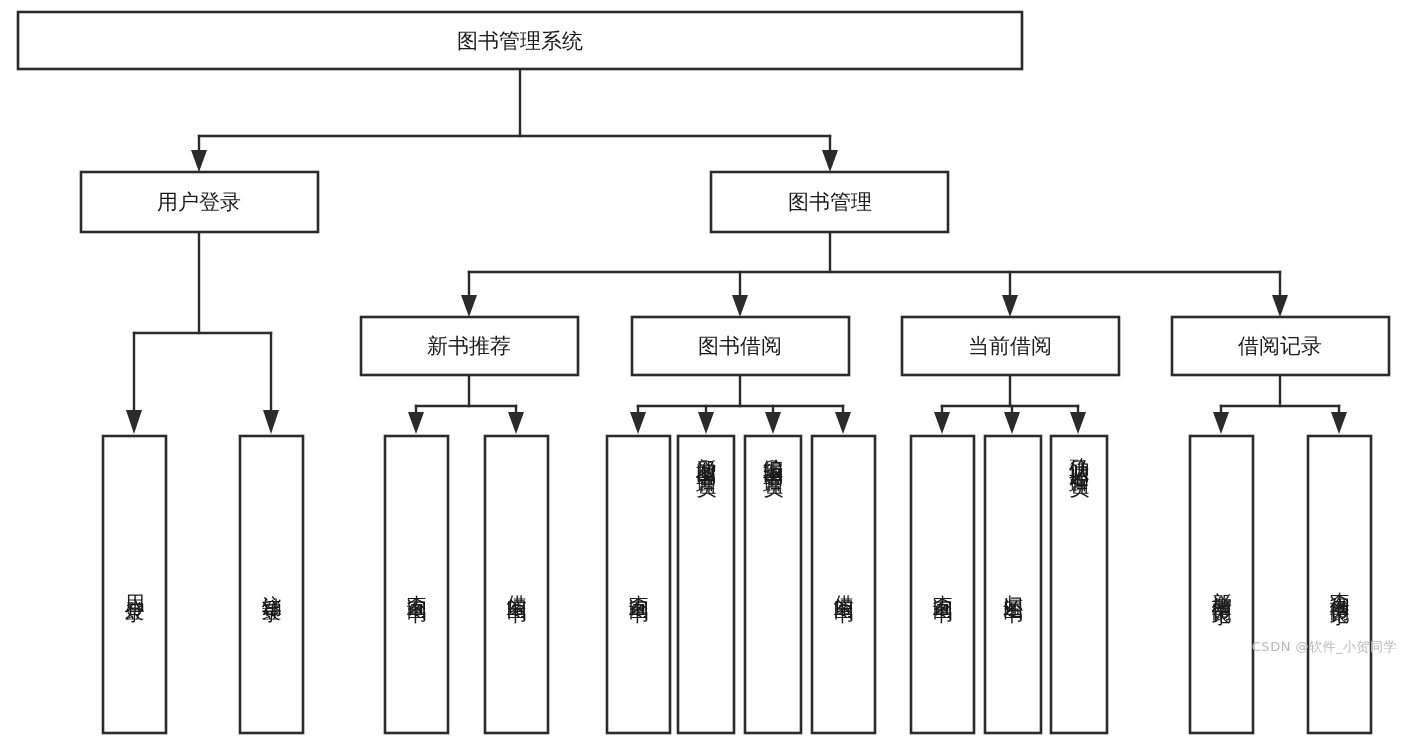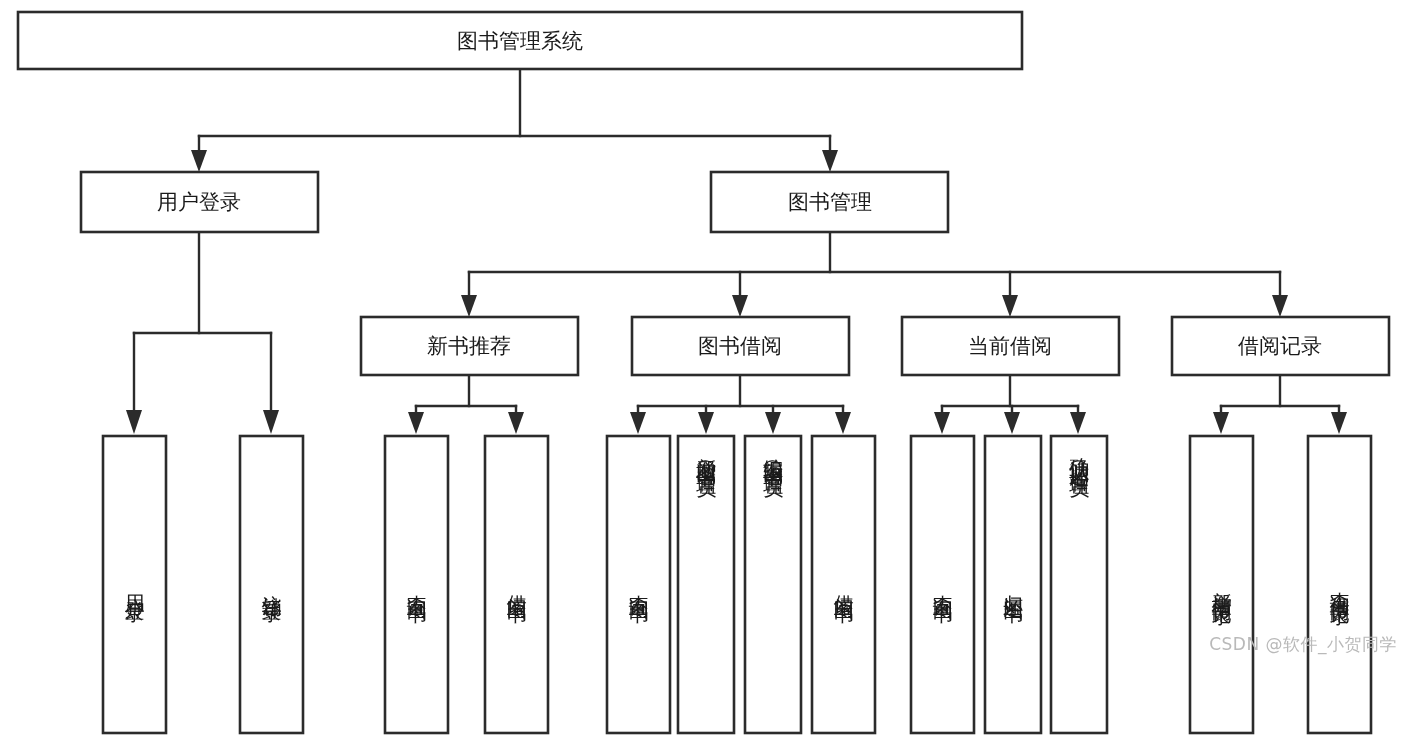--- a/index.html
+++ b/index.html
@@ -64,21 +64,21 @@
     line-height: 1.08;
     letter-spacing: 3px;
     color: #1a1a1a;
     white-space: nowrap;
   }
   #watermark {
     position: absolute;
     right: 8px;
     bottom: 6px;
     font-family: "DejaVu Sans", "Liberation Sans", sans-serif;
-    font-size: 17px;
+    font-size: 13px;
     color: #b9b9b9;
     letter-spacing: 0.5px;
     white-space: nowrap;
   }
 </style>
 </head>
 <body>
 
 <div id="diagram-root">
 

